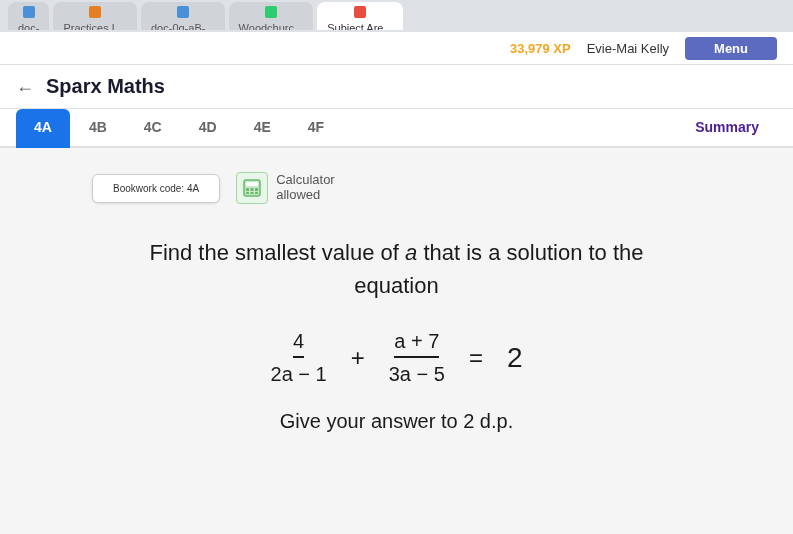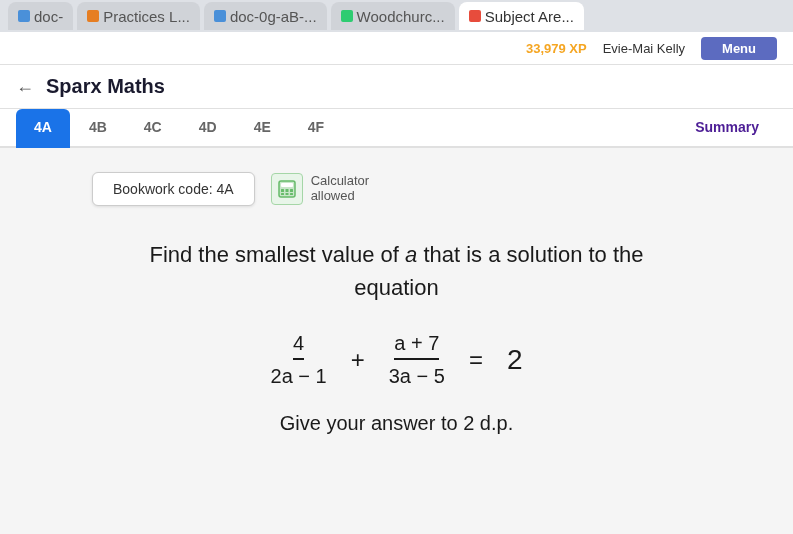--- a/index.html
+++ b/index.html
@@ -19,30 +19,31 @@
       display: flex;
       align-items: center;
       padding: 0 8px;
       gap: 4px;
       font-size: 11px;
     }
     .tab {
       background: #fff;
       border-radius: 8px 8px 0 0;
       padding: 4px 10px;
-      font-size: 15px;
+      font-size: 11px;
       color: #333;
       white-space: nowrap;
       overflow: hidden;
       text-overflow: ellipsis;
       max-width: 130px;
       display: flex;
       align-items: center;
       gap: 4px;
       height: 28px;
+      flex-direction: column;
     }
     .tab.inactive {
       background: #d0d3d8;
       color: #555;
     }
     .tab-favicon {
       width: 12px;
       height: 12px;
       background: #4a90d9;
       border-radius: 2px;
@@ -75,21 +76,21 @@
       color: #333;
       font-size: 13px;
     }
     .xp-badge {
       color: #f5a623;
       font-weight: 600;
     }
     .menu-btn {
       background: #5c6bc0;
       color: #fff;
-      padding: 4px 21px;
+      padding: 4px 29px;
       border-radius: 4px;
       font-size: 13px;
       font-weight: 600;
       cursor: pointer;
     }
 
     
     .app-header {
       background: #fff;
       height: 44px;
@@ -157,21 +158,21 @@
       gap: 16px;
       margin-bottom: 32px;
       align-self: flex-start;
       margin-left: 60px;
     }
     .bookwork-code {
       background: #fff;
       border: 1px solid #ccc;
       border-radius: 6px;
       padding: 8px 20px;
-      font-size: 14px;
+      font-size: 10px;
       font-weight: 500;
       color: #333;
       box-shadow: 0 1px 3px rgba(0,0,0,0.1);
     }
     .calculator-info {
       display: flex;
       gap: 8px;
       font-size: 13px;
       color: #555;
     }

